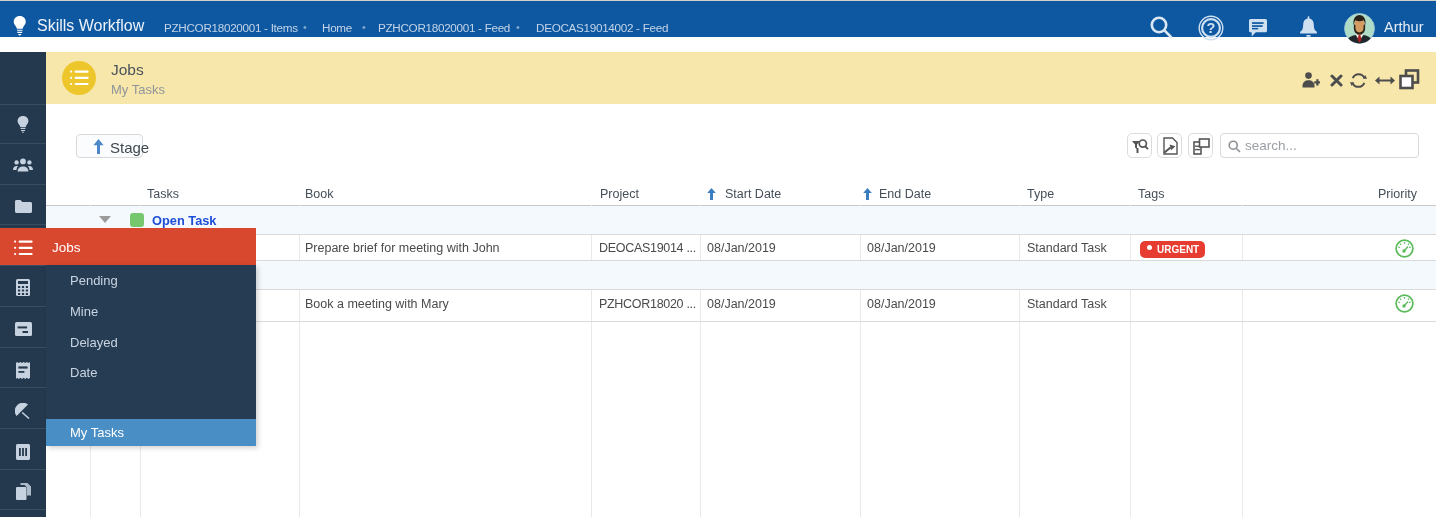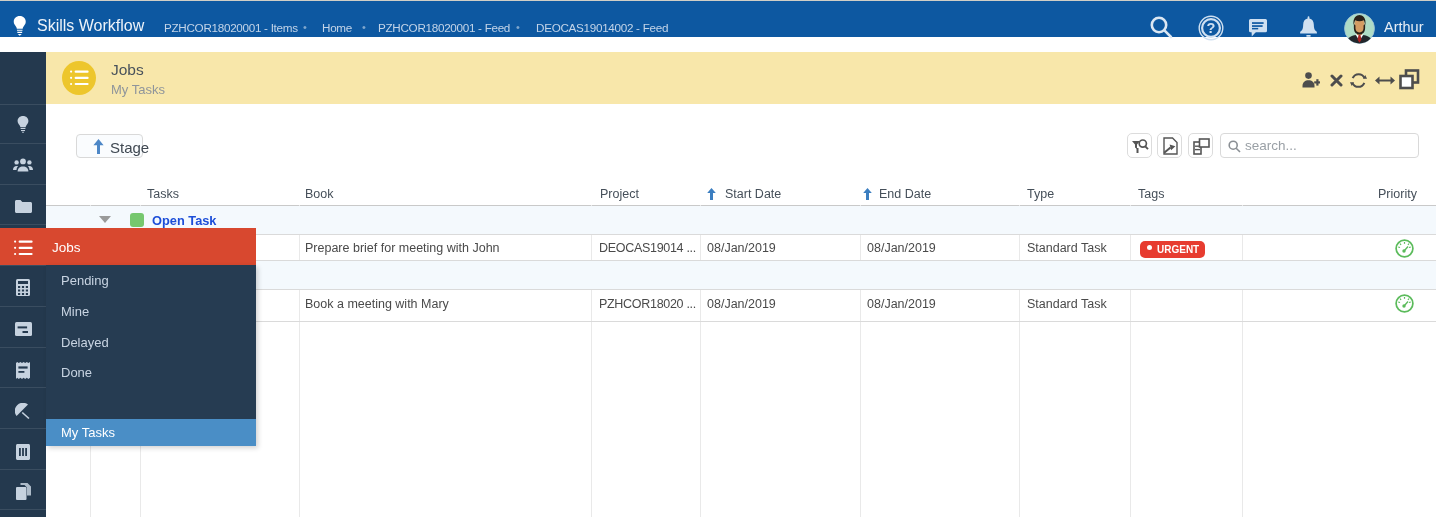--- a/index.html
+++ b/index.html
@@ -17,21 +17,21 @@
   .yellowbar { position:absolute; left:46px; top:52px; width:1390px; height:52px; background:#f8e7aa; }
   .ycircle { position:absolute; left:16px; top:9px; width:34px; height:34px; border-radius:50%; background:#edc62c; }
   .ytitle { position:absolute; left:65px; top:9px; font-size:15.5px; color:#49525b; }
   .ysub { position:absolute; left:65px; top:30px; font-size:13px; color:#8f959b; }
   
   .sidebar { position:absolute; left:0; top:52px; width:46px; height:465px; background:#24394e; }
   .scell { position:absolute; left:0; width:46px; height:40px; border-bottom:1px solid rgba(255,255,255,0.10); }
   
   .flyred { position:absolute; left:0; top:228px; width:256px; height:37px; background:#d8482f; }
   .flypanel { position:absolute; left:46px; top:265px; width:210px; height:181px; background:#263c52; box-shadow:2px 2px 5px rgba(0,0,0,0.18); }
-  .flyitem { position:absolute; left:15px; width:195px; height:31px; line-height:31px; font-size:13px; color:#c8d4e2; }
+  .flyitem { position:absolute; left:24px; width:195px; height:31px; line-height:31px; font-size:13px; color:#c8d4e2; }
   .flysel { position:absolute; left:0; top:154px; width:210px; height:27px; background:#4a8ec6; }
   .flyjobs { position:absolute; left:52px; top:247px; font-size:13.5px; color:#fff; transform:translateY(-50%); }
   
   .stagebtn { position:absolute; left:76px; top:134px; width:67px; height:24px; border:1px solid #d9d9d9; border-radius:4px; background:#fafcfe; font-size:13px; color:#3f4852; }
   .tbtn { position:absolute; top:133px; width:25px; height:25px; border:1px solid #dcdcdc; border-radius:5px; background:#fff; }
   .searchbox { position:absolute; left:1220px; top:133px; width:199px; height:25px; border:1px solid #d9d9d9; border-radius:4px; background:#fff; }
   .searchph { position:absolute; left:24px; top:4px; font-size:13.5px; color:#9aa0a6; }
   
   .vline { position:absolute; top:205px; width:1px; height:312px; background:#e9e9e9; }
   .hdrline { position:absolute; left:46px; top:205px; width:1390px; height:1px; background:#c9c9c9; }
@@ -351,16 +351,16 @@
       <rect x="4.6" y="6.7" width="14" height="2.2" rx="1"></rect>
       <rect x="0" y="12.9" width="2.2" height="2.2" rx="1.1"></rect>
       <rect x="4.6" y="12.9" width="14" height="2.2" rx="1"></rect>
     </g>
   </svg>
   <div class="flyjobs">Jobs</div>
   <div class="flypanel">
     <div class="flyitem" style="top:0px">Pending</div>
     <div class="flyitem" style="top:62px">Delayed</div>
     <div class="flyitem" style="top:31px">Mine</div>
-    <div class="flyitem" style="top:92px">Done</div>
+    <div class="flyitem" style="top:92px">Date</div>
     <div class="flysel"></div>
     <div class="flyitem" style="top:154px;line-height:27px;color:#fff">My Tasks</div>
   </div>
 
 </body></html>

